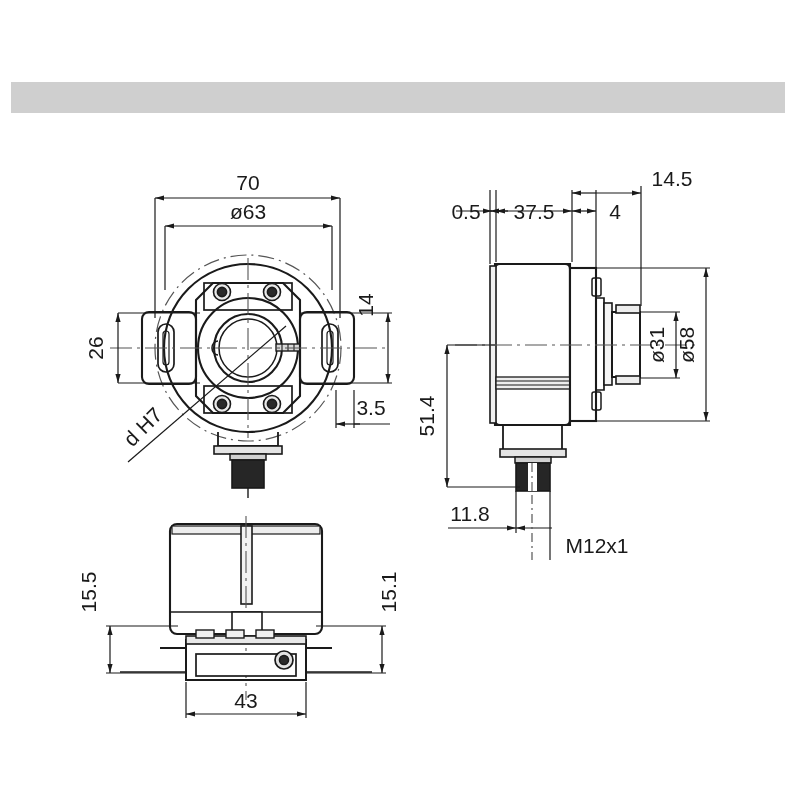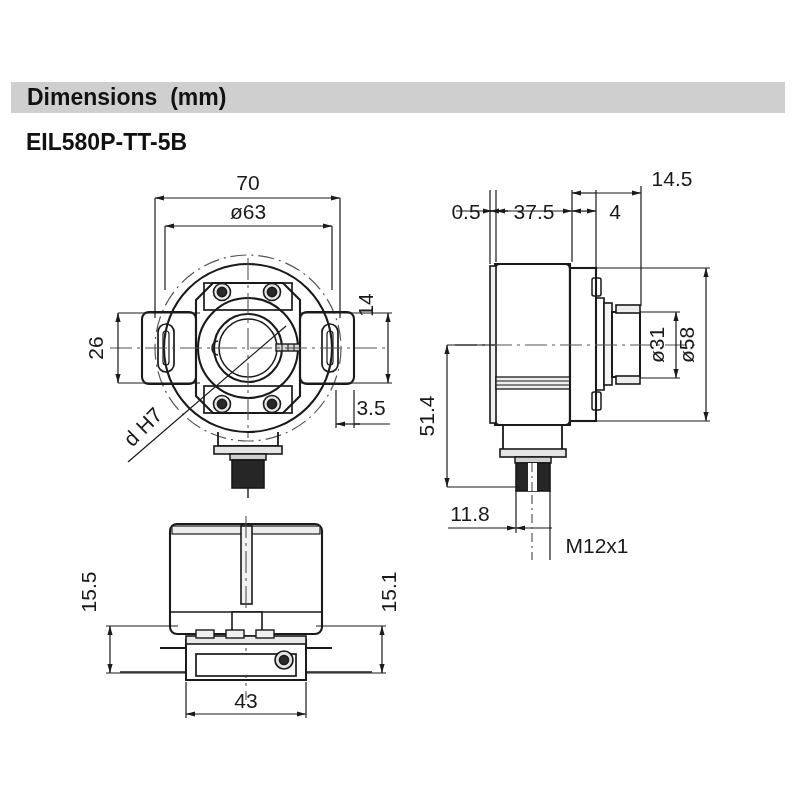--- a/index.html
+++ b/index.html
@@ -60,22 +60,20 @@
     font-size: 21px;
     fill: #1a1a1a;
   }
 </style>
 </head>
 <body>
 
 <div id="page">
 
   <div class="banner"></div>
-  <div class="banner-title">Dimensions  (mm)</div>
-  <div class="model-title">EIL580P-TT-5B</div>
 
   <svg class="drawing" viewBox="0 0 800 800">
     <defs>
       <marker id="arrL" markerWidth="10" markerHeight="8" refX="9" refY="4" orient="auto" markerUnits="userSpaceOnUse">
         <path d="M9,4 L0,1.4 L0,6.6 Z" fill="#1a1a1a"></path>
       </marker>
       <marker id="arrR" markerWidth="10" markerHeight="8" refX="1" refY="4" orient="auto" markerUnits="userSpaceOnUse">
         <path d="M1,4 L10,1.4 L10,6.6 Z" fill="#1a1a1a"></path>
       </marker>
       <clipPath id="clipLugL">

